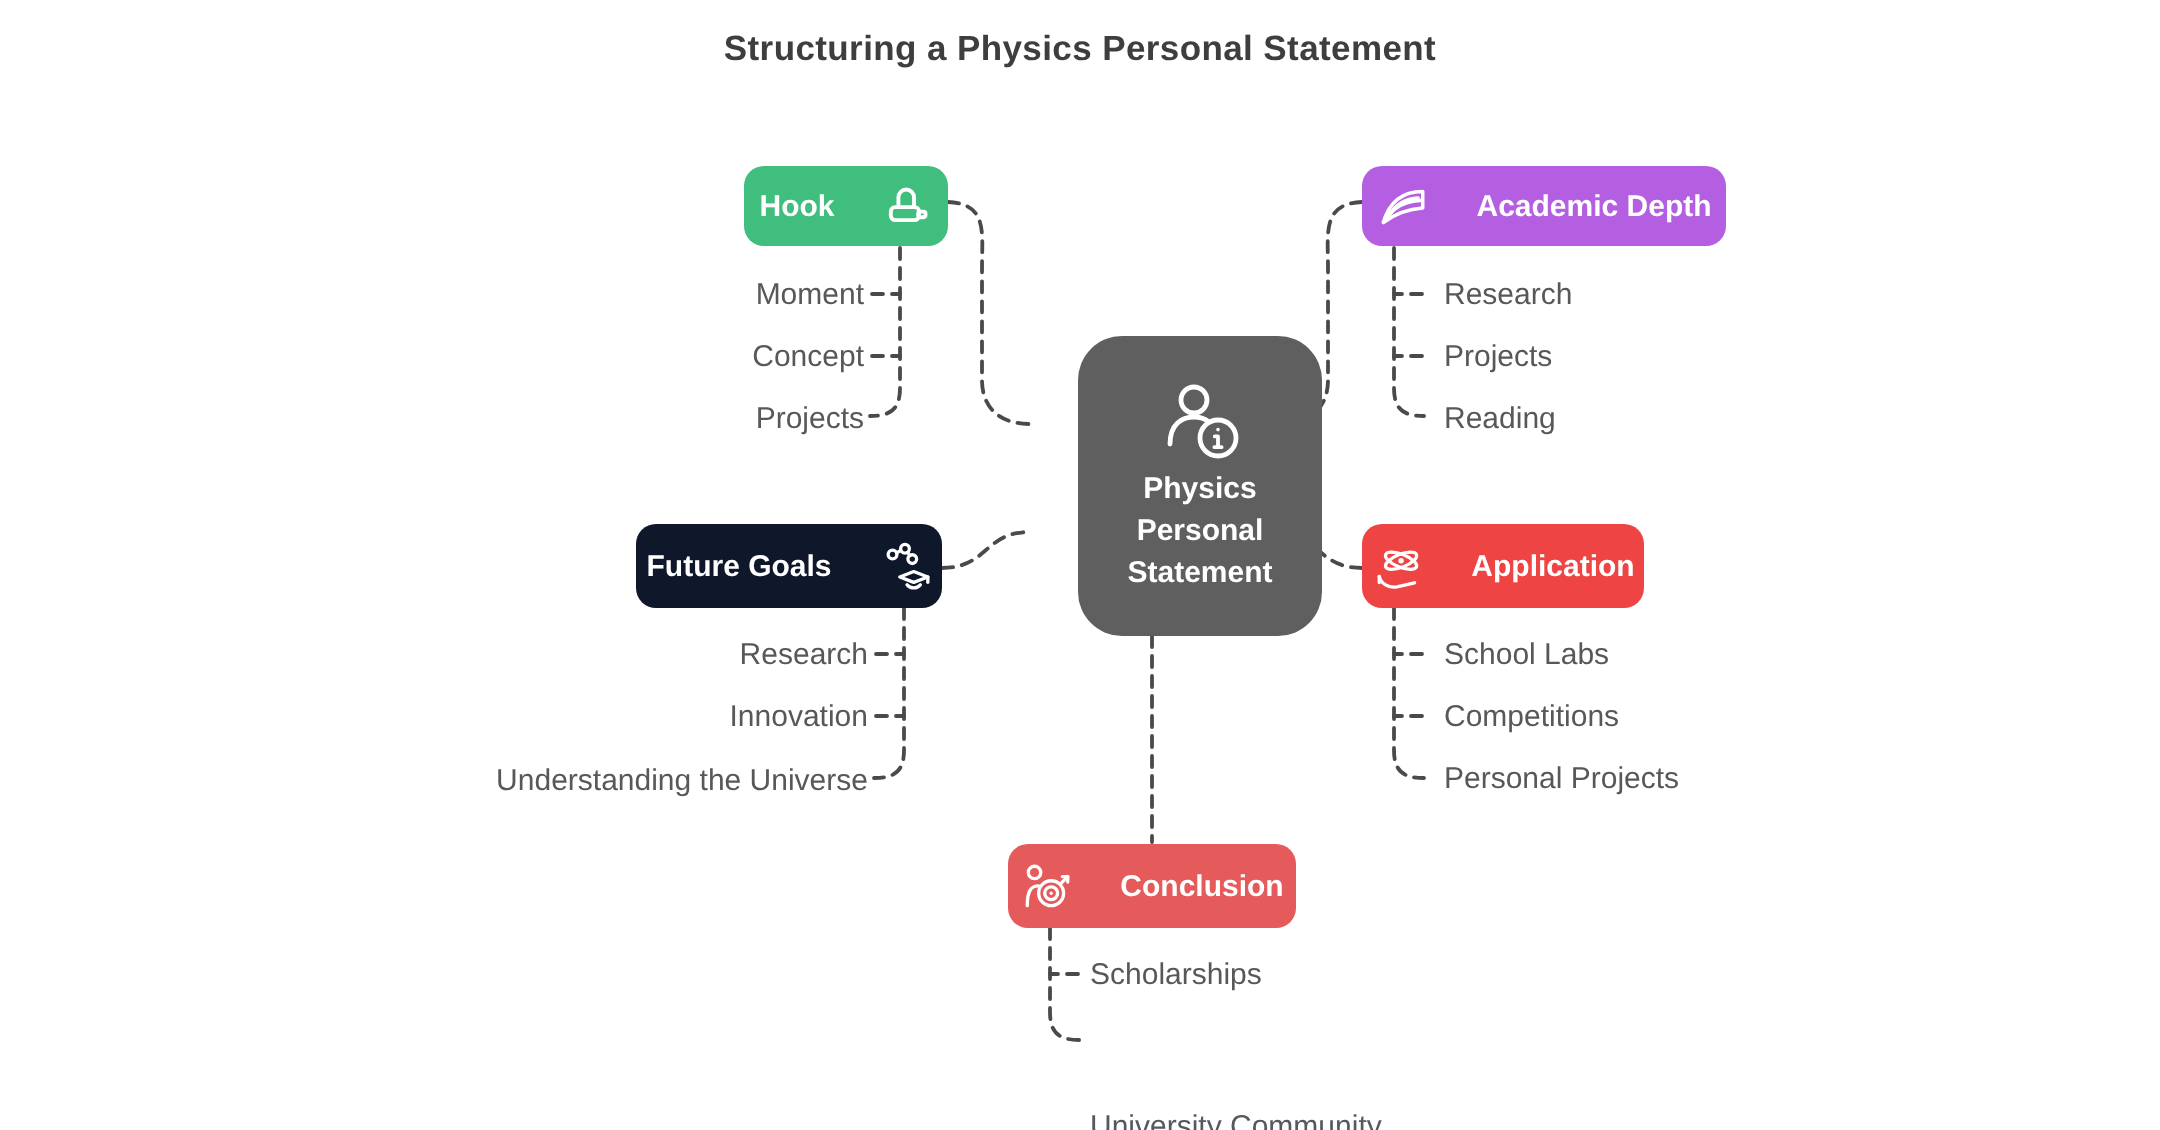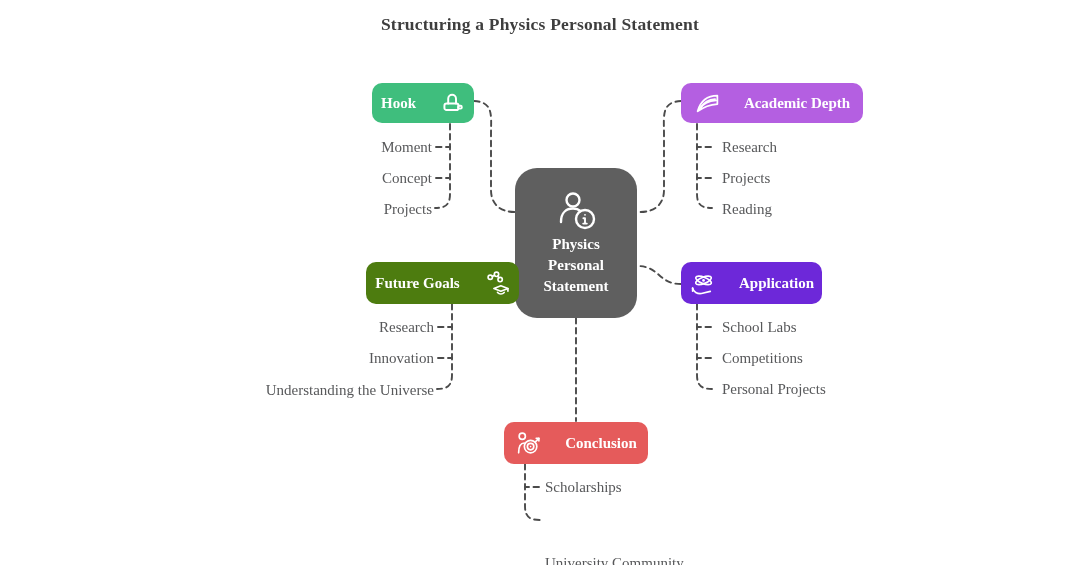--- a/index.html
+++ b/index.html
@@ -1,20 +1,20 @@
 <!DOCTYPE html>
 <html><head>
 <meta charset="utf-8">
 <style>
   html,body{margin:0;padding:0;background:#ffffff;}
   #canvas{
     position:relative;
     width:1080px;height:565px;
     background:#ffffff;
-    font-family:Liberation Serif, serif;
+    font-family:Liberation Sans, sans-serif;
     overflow:hidden;
   }
   .title{
     position:absolute;top:14px;left:0;width:1080px;
     text-align:center;font-size:17.5px;font-weight:bold;
     color:#3e3e3e;letter-spacing:.2px;
   }
   svg.connectors{position:absolute;left:0;top:0;pointer-events:none;}
   .node{
     position:absolute;display:flex;align-items:center;justify-content:center;
@@ -72,21 +72,21 @@
 
       <path d="M697,304 L697,375 C697,386 702,389 712,389"></path>
       <path d="M711,327 L697,327"></path>
       <path d="M711,358 L697,358"></path>
 
       <path d="M525,464 L525,506 C525,517 530,520 540,520"></path>
       <path d="M539,487 L525,487"></path>
     </g>
   </svg>
 
-  <div class="node node-center" style="background-color: rgb(95, 95, 95);">
+  <div class="node node-center" style="background-color: rgb(95, 95, 95); margin-left: 24px;">
     <span class="nicon">
       <svg width="46" height="42" viewBox="0 0 46 42" fill="none" stroke="#ffffff" stroke-width="2.4" stroke-linecap="round" stroke-linejoin="round">
         <circle cx="20" cy="10" r="6.5"></circle>
         <path d="M8 32 C8 22 14 18.5 20 18.5 C23 18.5 25.5 19.3 27.5 21"></path>
         <circle cx="32" cy="29" r="9"></circle>
         <circle cx="32" cy="24.8" r="0.9" fill="#ffffff" stroke="none"></circle>
         <path d="M30.4 28.2 L32 28.2 L32 33.6 M30.2 33.6 L33.8 33.6" stroke-width="1.9"></path>
       </svg>
     </span>
     <span class="center-label">Physics Personal Statement</span>
@@ -113,40 +113,40 @@
         <path d="M6.5 15.8 C10 10 15 8 20.3 7.7"></path>
         <path d="M5 17.6 C9 11.4 14.7 9.2 21.3 8.9"></path>
       </svg>
     </span>
     <span>Academic Depth</span>
   </div>
   <div class="item" style="left:722px;top:138px;">Research</div>
   <div class="item" style="left:722px;top:169px;">Projects</div>
   <div class="item" style="left:722px;top:200px;">Reading</div>
 
-  <div class="node node-future" style="background-color: #4d7c0f; margin-left: 48px;">
+  <div class="node node-future" style="background-color: #0f172a;">
     <span>Future Goals</span>
     <span class="nicon">
       <svg width="27" height="27" viewBox="0 0 26 26" fill="none" stroke="#ffffff" stroke-width="1.6" stroke-linecap="round" stroke-linejoin="round">
         <circle cx="7" cy="7" r="2.1"></circle>
         <circle cx="13" cy="4.2" r="2.1"></circle>
         <circle cx="16.5" cy="9.2" r="2.1"></circle>
         <path d="M9 6.2 L11 5"></path>
         <path d="M14.2 6 L15.4 7.4"></path>
         <path d="M10.5 17.8 L17.2 15.2 L24 17.8 L17.2 20.4 Z"></path>
         <path d="M14 21.6 a4.2 4.2 0 0 0 6.4 0"></path>
         <path d="M24 17.8 L24 20.4"></path>
       </svg>
     </span>
   </div>
   <div class="item ralign" style="right:646px;top:318px;">Research</div>
   <div class="item ralign" style="right:646px;top:349px;">Innovation</div>
   <div class="item ralign" style="right:646px;top:381px;">Understanding the Universe</div>
 
-  <div class="node node-application" style="background-color: #6d28d9;">
+  <div class="node node-application" style="background-color: #ef4444;">
     <span class="nicon">
       <svg width="27" height="27" viewBox="0 0 26 26" fill="none" stroke="#ffffff" stroke-width="1.6" stroke-linecap="round" stroke-linejoin="round">
         <ellipse cx="14" cy="10" rx="8" ry="3.1" transform="rotate(-22 14 10)"></ellipse>
         <ellipse cx="14" cy="10" rx="8" ry="3.1" transform="rotate(22 14 10)"></ellipse>
         <circle cx="14" cy="10" r="1.3" fill="#ffffff" stroke="none"></circle>
         <path d="M3.5 17.5 C4.2 21 8 23.2 12 22.6 L20.5 20.6"></path>
         <path d="M3.5 17.5 L3.5 20.5"></path>
       </svg>
     </span>
     <span>Application</span>

